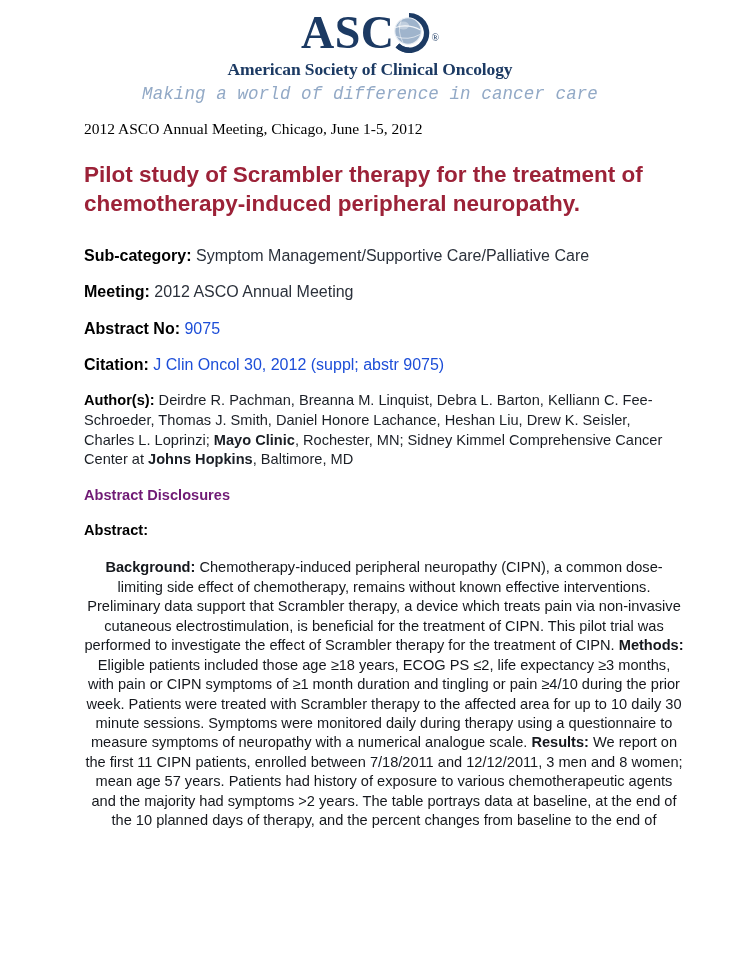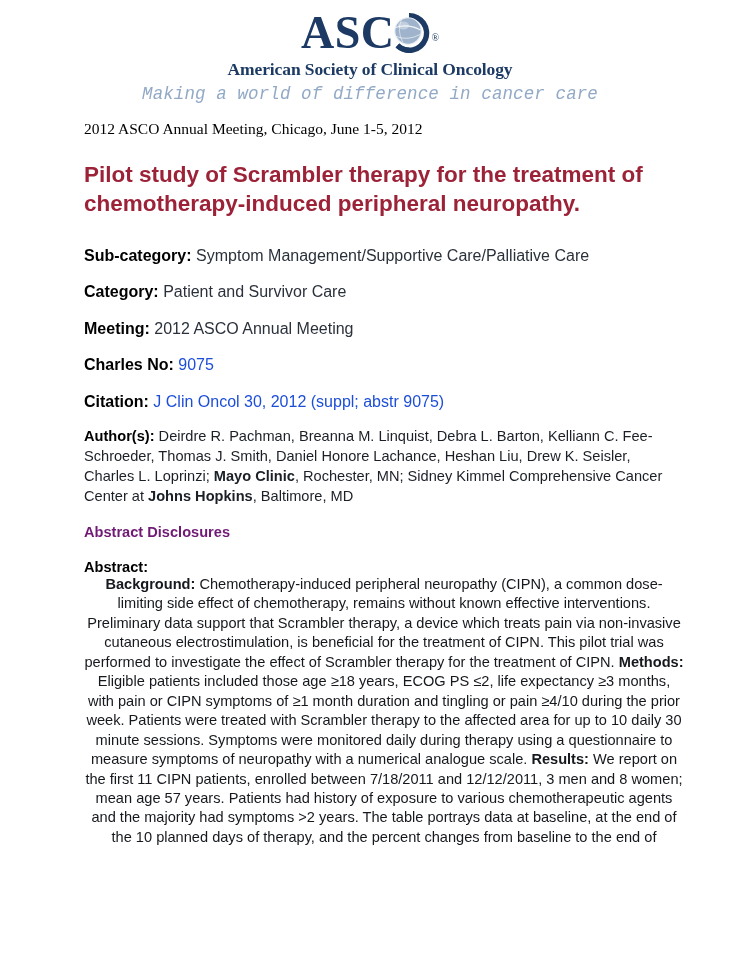--- a/index.html
+++ b/index.html
@@ -134,20 +134,21 @@
     font-size: 14.6px;
     font-weight: bold;
     color: #701a75;
     margin-bottom: 19px;
   }
 
   .abstract-label {
     font-size: 14.6px;
     font-weight: bold;
     color: #000000;
+    margin-bottom: 20px;
   }
 
   .abstract-body {
     font-size: 14.6px;
     line-height: 1.335;
     color: #15181d;
     max-width: 600px;
     text-align: center;
   }
   .abstract-body b { font-weight: bold; }
@@ -188,32 +189,28 @@
 
     <h1 class="abstract-title">Pilot study of Scrambler therapy for the treatment of chemotherapy-induced peripheral neuropathy.</h1>
 
     <div class="meta-list">
 
       <div class="meta-row">
         <span class="meta-label">Sub-category:</span>
         <span class="meta-value navy">Symptom Management/Supportive Care/Palliative Care</span>
       </div>
 
-      <div class="meta-row">
-        <span class="meta-label">Category:</span>
-        <span class="meta-value navy">Patient and Survivor Care</span>
-      </div>
 
       <div class="meta-row">
         <span class="meta-label">Meeting:</span>
         <span class="meta-value navy">2012 ASCO Annual Meeting</span>
       </div>
 
       <div class="meta-row">
-        <span class="meta-label">Charles No:</span>
+        <span class="meta-label">Abstract No:</span>
         <span class="meta-value">9075</span>
       </div>
 
       <div class="meta-row">
         <span class="meta-label">Citation:</span>
         <span class="meta-value">J Clin Oncol 30, 2012 (suppl; abstr 9075)</span>
       </div>
 
     </div>
 

